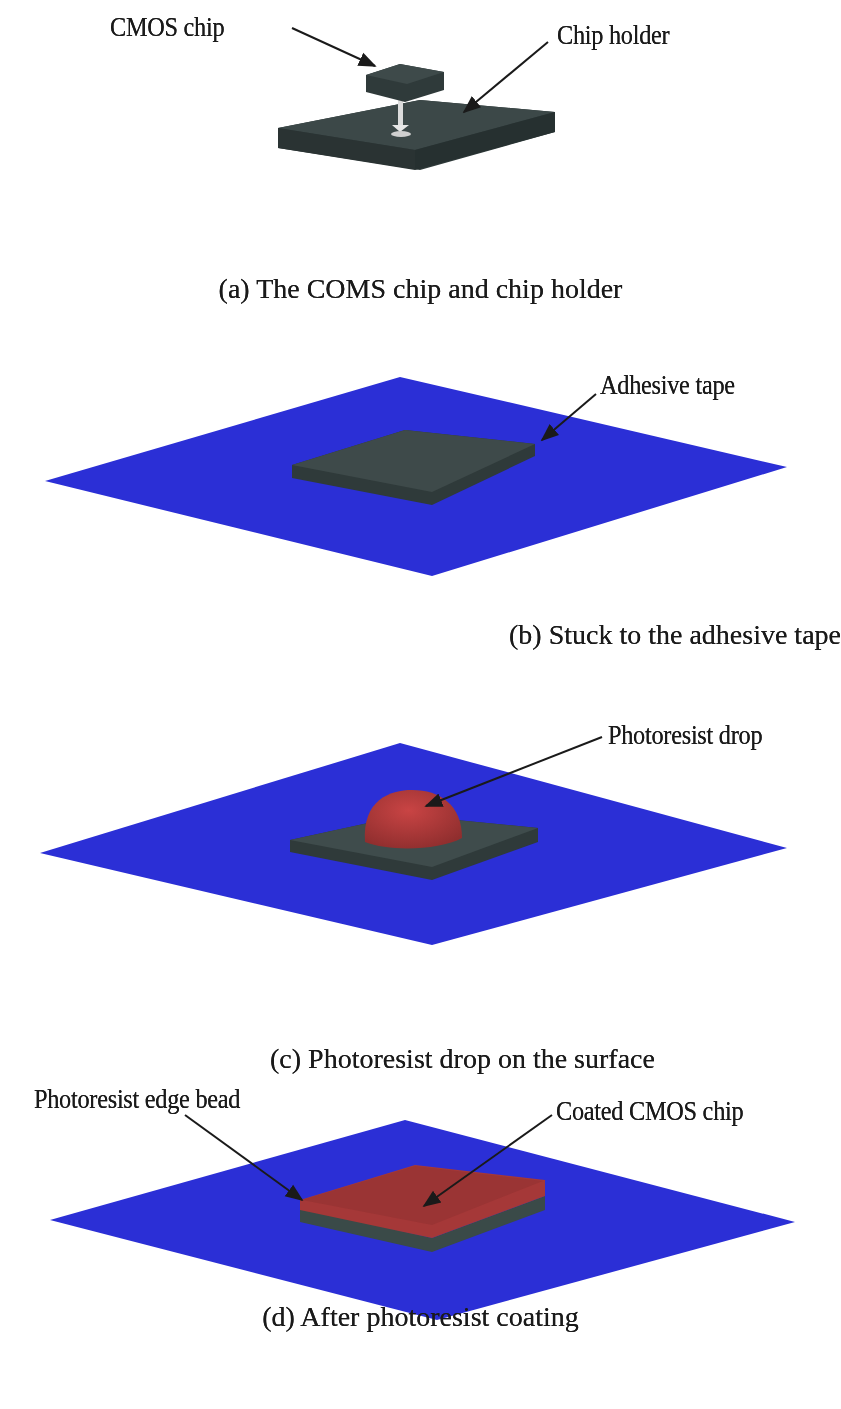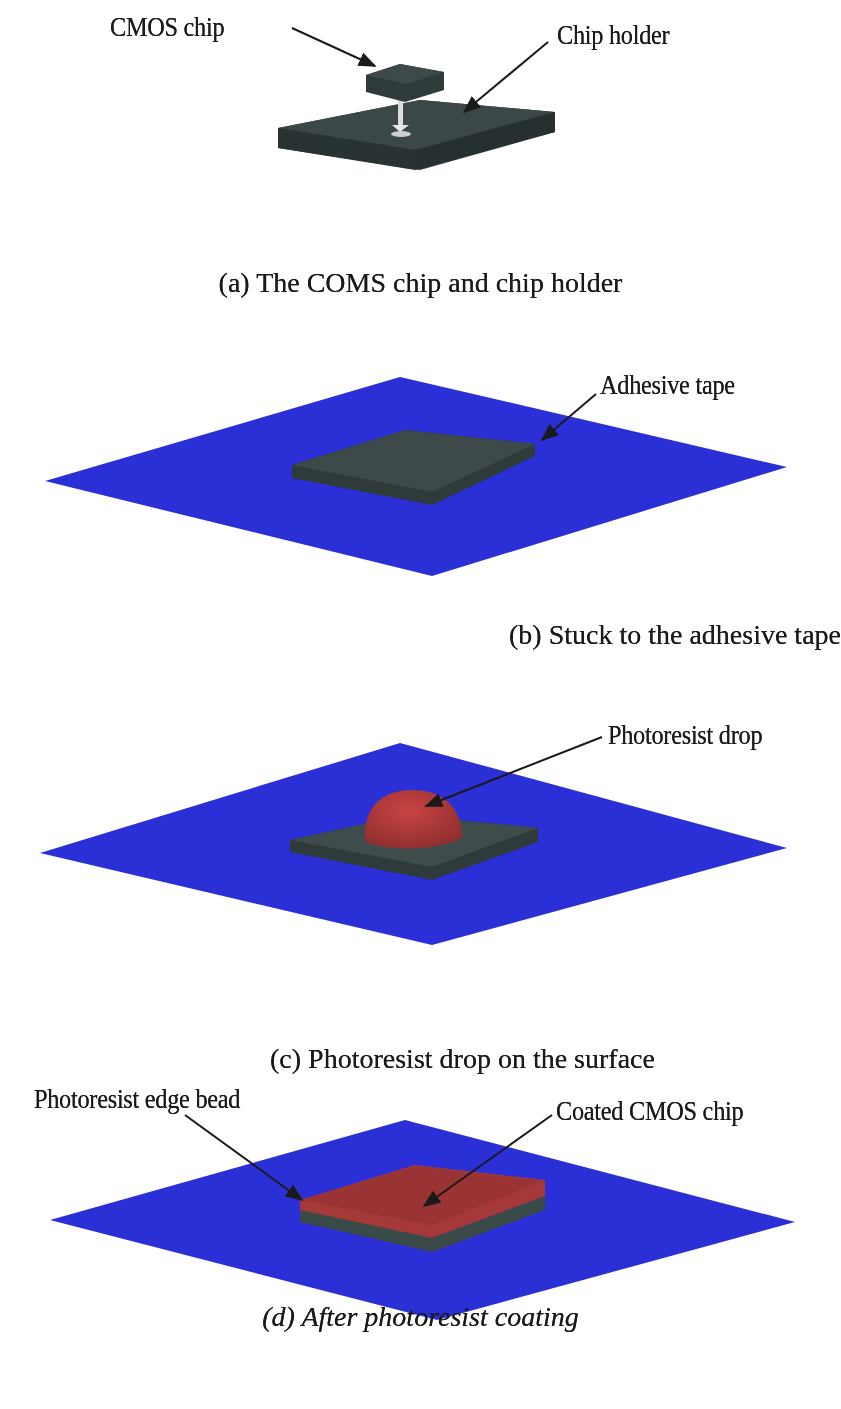--- a/index.html
+++ b/index.html
@@ -76,23 +76,23 @@
       <polygon points="300,1200 415,1165 545,1180 545,1196 432,1238 300,1210" fill="#a53838"></polygon>
       <polygon points="302,1200 415,1166 543,1181 432,1225" fill="#9a3434"></polygon>
     </g>
     <line x1="185" y1="1115" x2="302" y2="1200" stroke="#1a1a1a" stroke-width="2" marker-end="url(#ah)"></line>
     <line x1="552" y1="1115" x2="424" y2="1206" stroke="#1a1a1a" stroke-width="2" marker-end="url(#ah)"></line>
   </g>
 </svg>
 
 <div class="lbl" style="left:110px; top:12px;">CMOS chip</div>
 <div class="lbl" style="left:557px; top:20px;">Chip holder</div>
-<div class="cap" style="top:268px;">(a) The COMS chip and chip holder</div>
+<div class="cap" style="top:274px;">(a) The COMS chip and chip holder</div>
 
 <div class="lbl" style="left:600px; top:370px;">Adhesive tape</div>
 <div class="cap" style="top:620px;text-align:right;">(b) Stuck to the adhesive tape</div>
 
 <div class="lbl" style="left:608px; top:720px;">Photoresist drop</div>
 <div class="cap" style="top:1044px;padding-left:42px;">(c) Photoresist drop on the surface</div>
 
 <div class="lbl" style="left:34px; top:1084px;">Photoresist edge bead</div>
 <div class="lbl" style="left:556px; top:1096px;">Coated CMOS chip</div>
-<div class="cap" style="top:1302px;font-style:italic;">(d) After photoresist coating</div>
+<div class="cap" style="top:1302px;">(d) After photoresist coating</div>
 
 </body></html>

